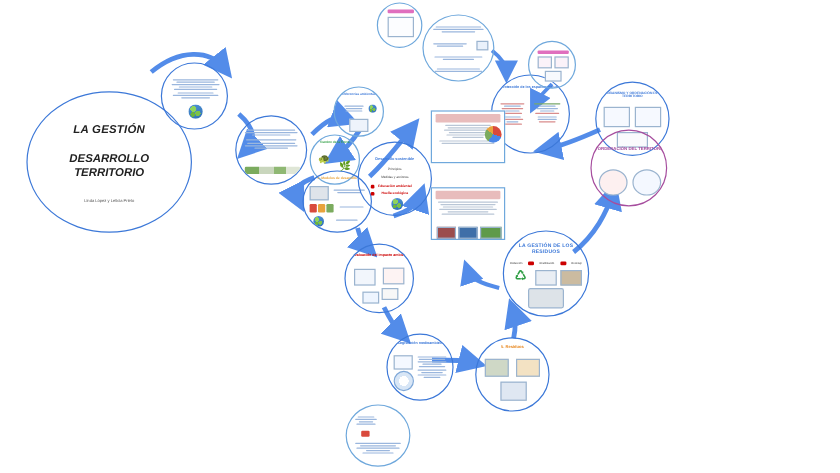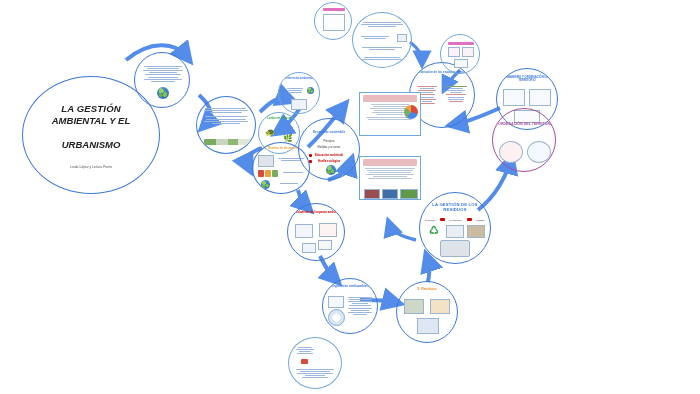--- a/index.html
+++ b/index.html
@@ -57,22 +57,22 @@
       <path d="M416,240 C400,236 392,232 390,226" stroke-width="3.4"></path>
       <path d="M478,210 C496,196 506,176 510,162"></path>
       <path d="M500,108 C482,116 466,122 456,124"></path>
       <path d="M410,42 C420,50 422,56 422,60" stroke-width="3.2"></path>
       <path d="M460,70 C452,78 448,82 446,86" stroke-width="3.2"></path>
     </g>
   </svg>
 
   <div class="node" style="left:22px;top:76px;width:138px;height:118px;border-width:1.6px;">
     <div class="main-title" style="top:26px;font-size:9.5px;letter-spacing:.2px;">LA GESTIÓN</div>
-    <div class="main-title" style="top:38px;font-size:9.5px;">AMBIENTAL Y EL</div>
-    <div class="main-title" style="top:62px;font-size:9.5px;">URBANISMO</div>
+    <div class="main-title" style="top:50px;font-size:9.5px;">DESARROLLO</div>
+    <div class="main-title" style="top:62px;font-size:9.5px;">TERRITORIO</div>
     <div class="authors" style="top:88px;font-size:3.4px;">Linda López y Leticia Prieto</div>
   </div>
 
   <div class="node" style="left:134px;top:52px;width:56px;height:56px;">
     <div class="lines" style="left:7px;right:5px;top:12px;">
       <div class="ln" style="width:90%"></div>
         <div class="ln" style="width:78%"></div>
       <div class="ln" style="width:95%"></div>
         <div class="ln" style="width:66%"></div>
       <div class="ln" style="width:84%"></div>

